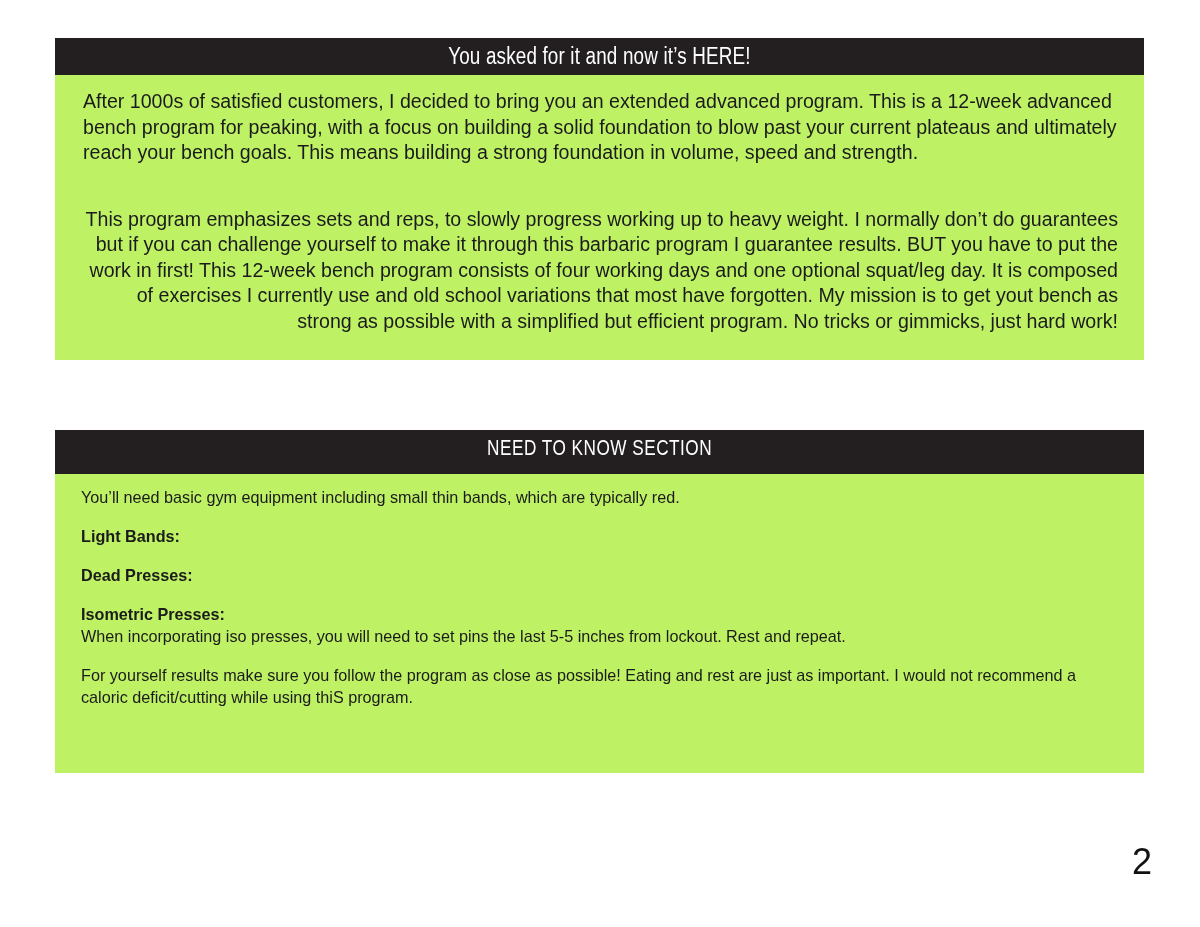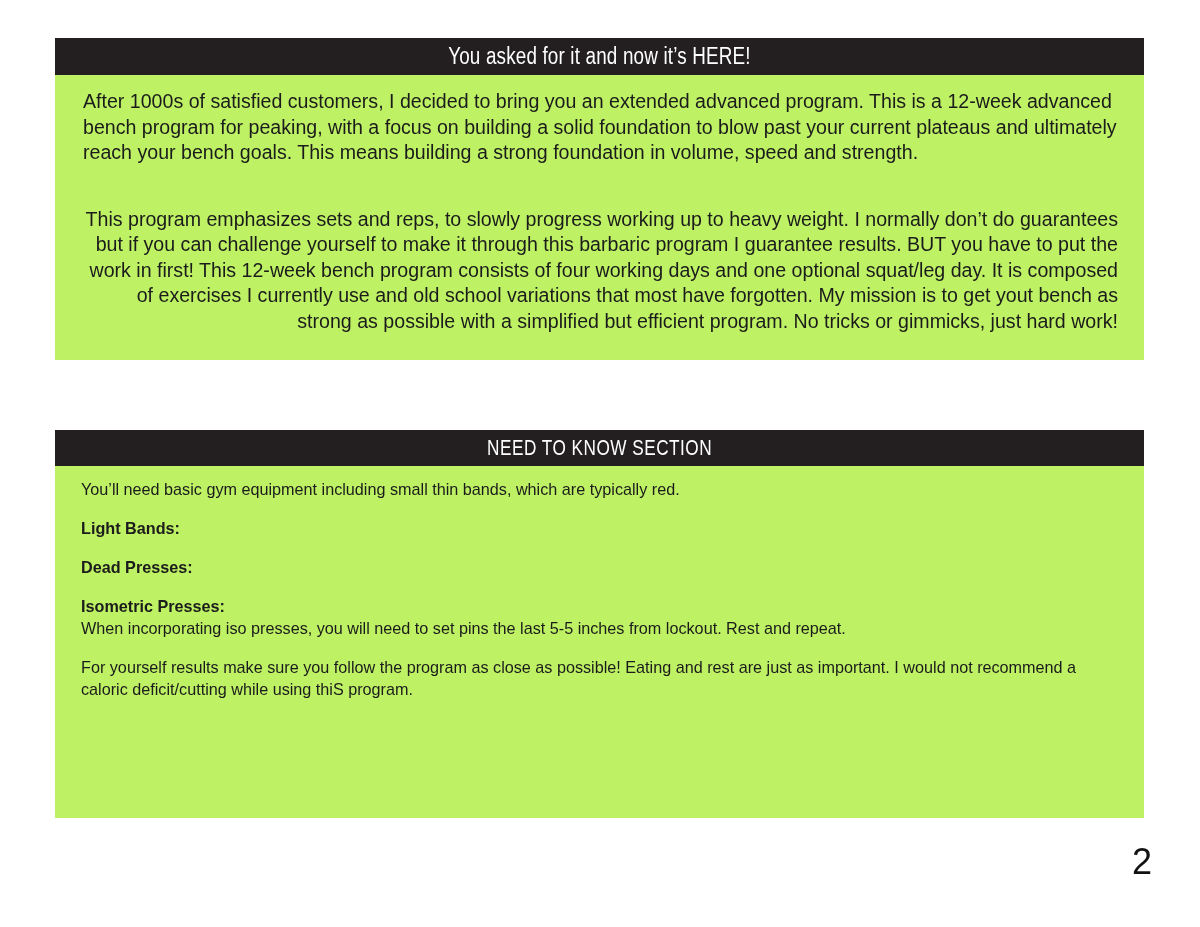--- a/index.html
+++ b/index.html
@@ -45,21 +45,21 @@
     transform-origin: center center;
   }
 
   #section-intro .section-header .hdr-text {
     display: inline-block;
     transform: scaleX(0.82);
     transform-origin: center center;
   }
 
   #section-need .section-header {
-    height: 36px;
+    height: 44px;
     line-height: 36px;
     font-size: 21.5px;
   }
 
   #section-need .section-header .hdr-text {
     display: inline-block;
     transform: scaleX(0.80);
     transform-origin: center center;
     letter-spacing: 0.6px;
   }
@@ -87,21 +87,21 @@
     margin-top: 41px;
     text-align: right;
   }
 
   
   #section-need {
     top: 430px;
   }
   #section-need .section-body {
     padding: 12px 26px 16px 26px;
-    height: 352px;
+    height: 299px;
   }
   #section-need p {
     margin: 0;
     color: #1b1b1b;
     font-size: 16.2px;
     line-height: 22px;
   }
   #section-need p.block-gap {
     margin-top: 17px;
   }

